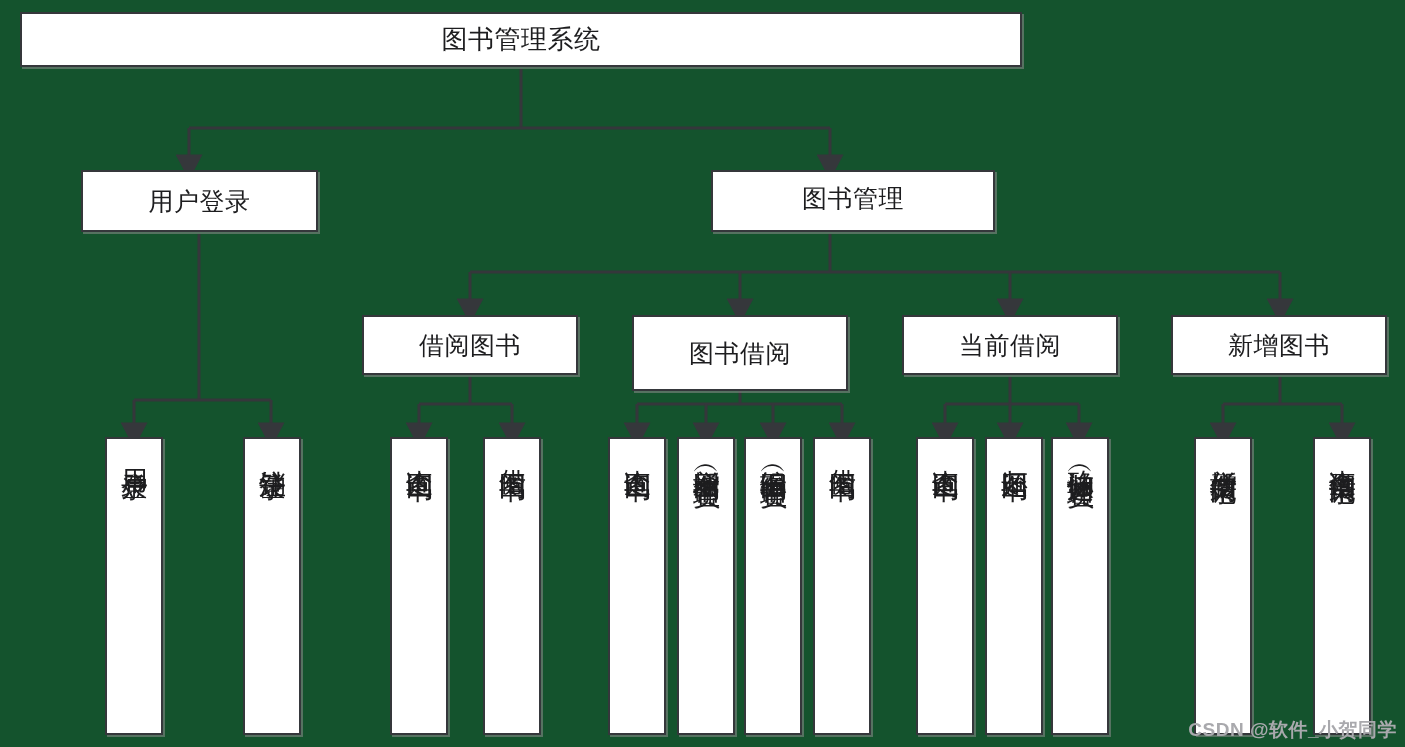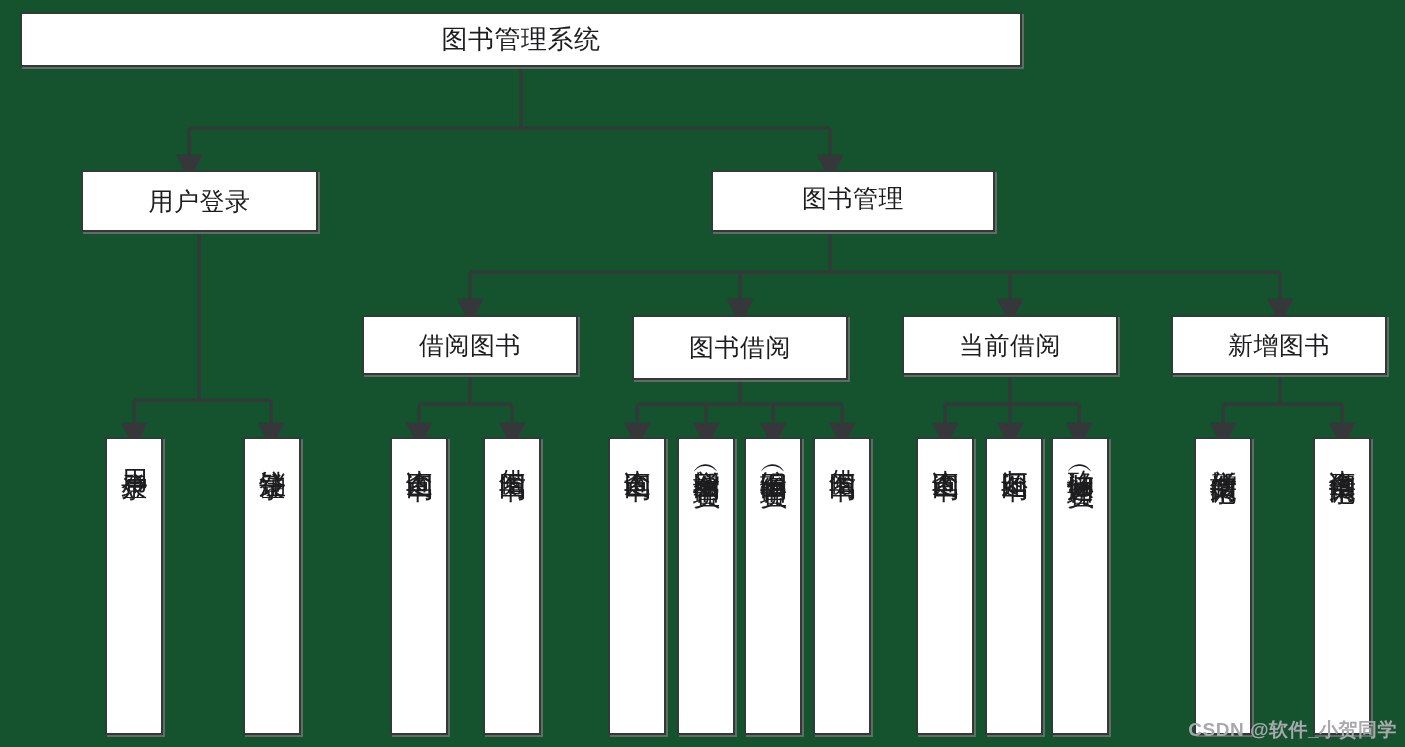--- a/index.html
+++ b/index.html
@@ -136,21 +136,21 @@
   </div>
 
   <div class="node horiz" style="left:711px; top:170px; width:284px; height:62px;font-family:Liberation Mono, monospace;">
     <span class="lbl">图书管理</span>
   </div>
 
   <div class="node horiz" style="left:362px; top:315px; width:216px; height:60px;">
     <span class="lbl">借阅图书</span>
   </div>
 
-  <div class="node horiz" style="left:632px; top:315px; width:216px; height:65px;text-align:center;">
+  <div class="node horiz" style="left:632px; top:315px; width:216px; height:76px;text-align:center;">
     <span class="lbl">图书借阅</span>
   </div>
 
   <div class="node horiz" style="left:902px; top:315px; width:216px; height:60px;">
     <span class="lbl">当前借阅</span>
   </div>
 
   <div class="node horiz" style="left:1171px; top:315px; width:216px; height:60px;">
     <span class="lbl">新增图书</span>
   </div>

